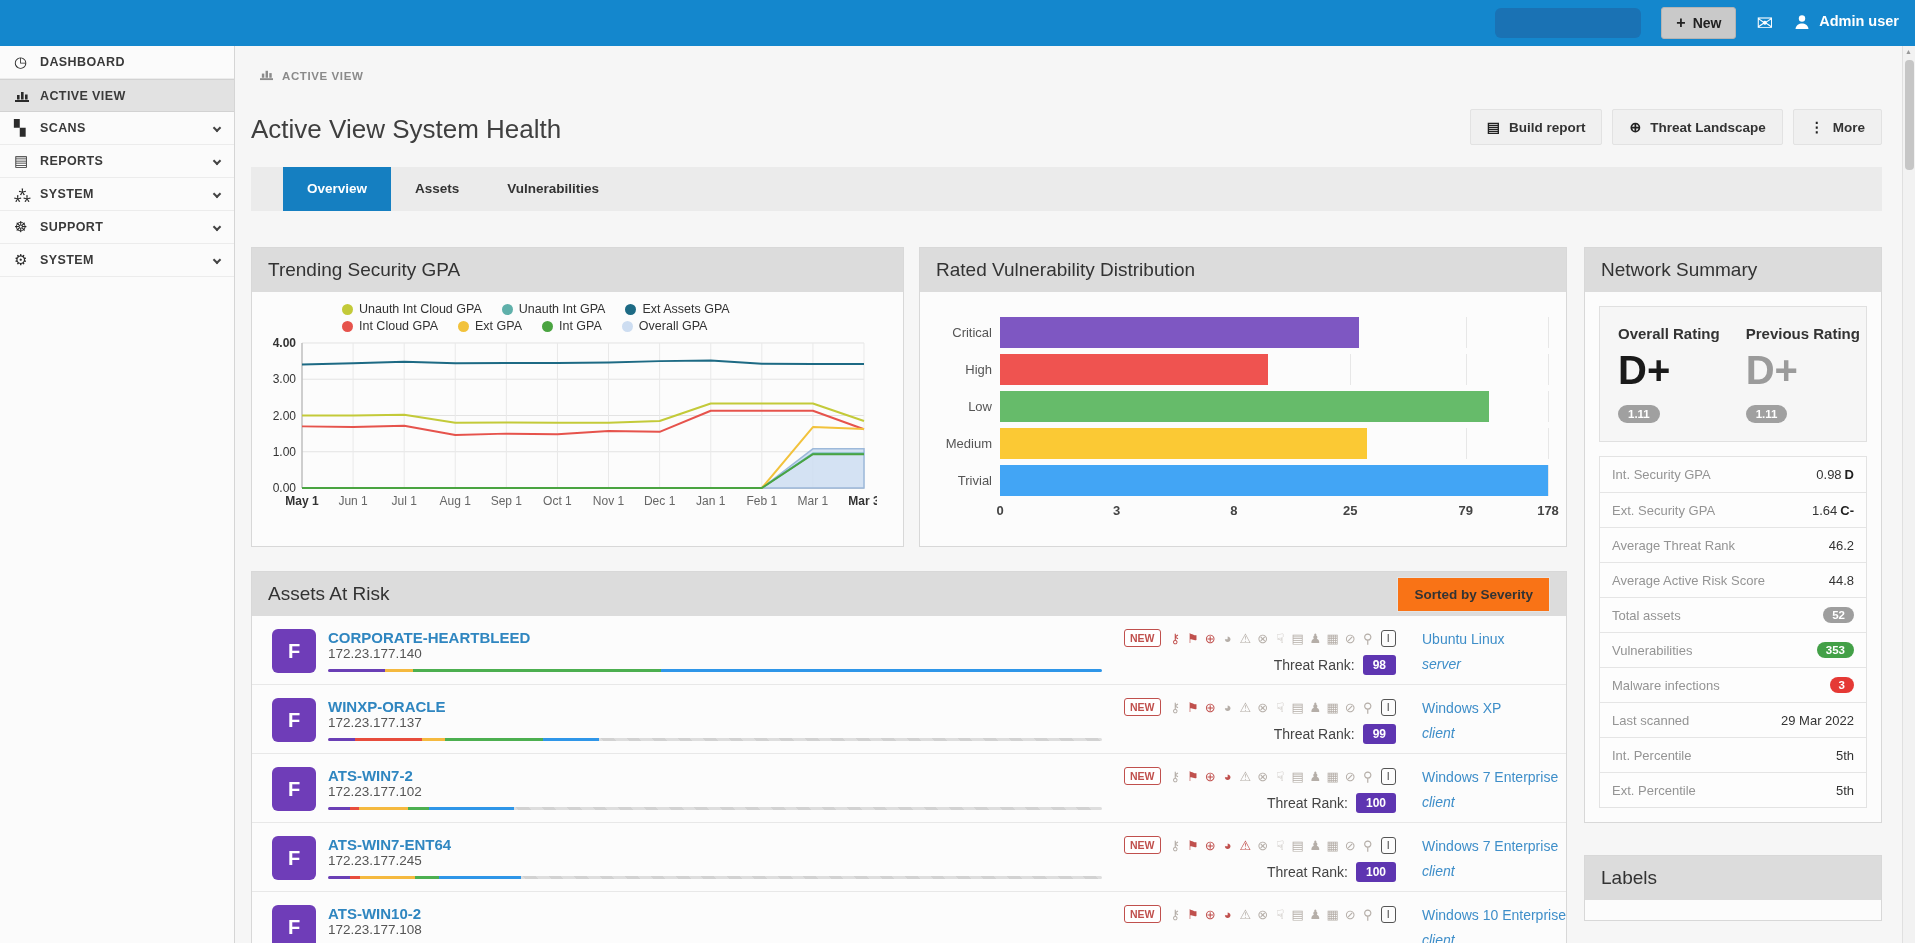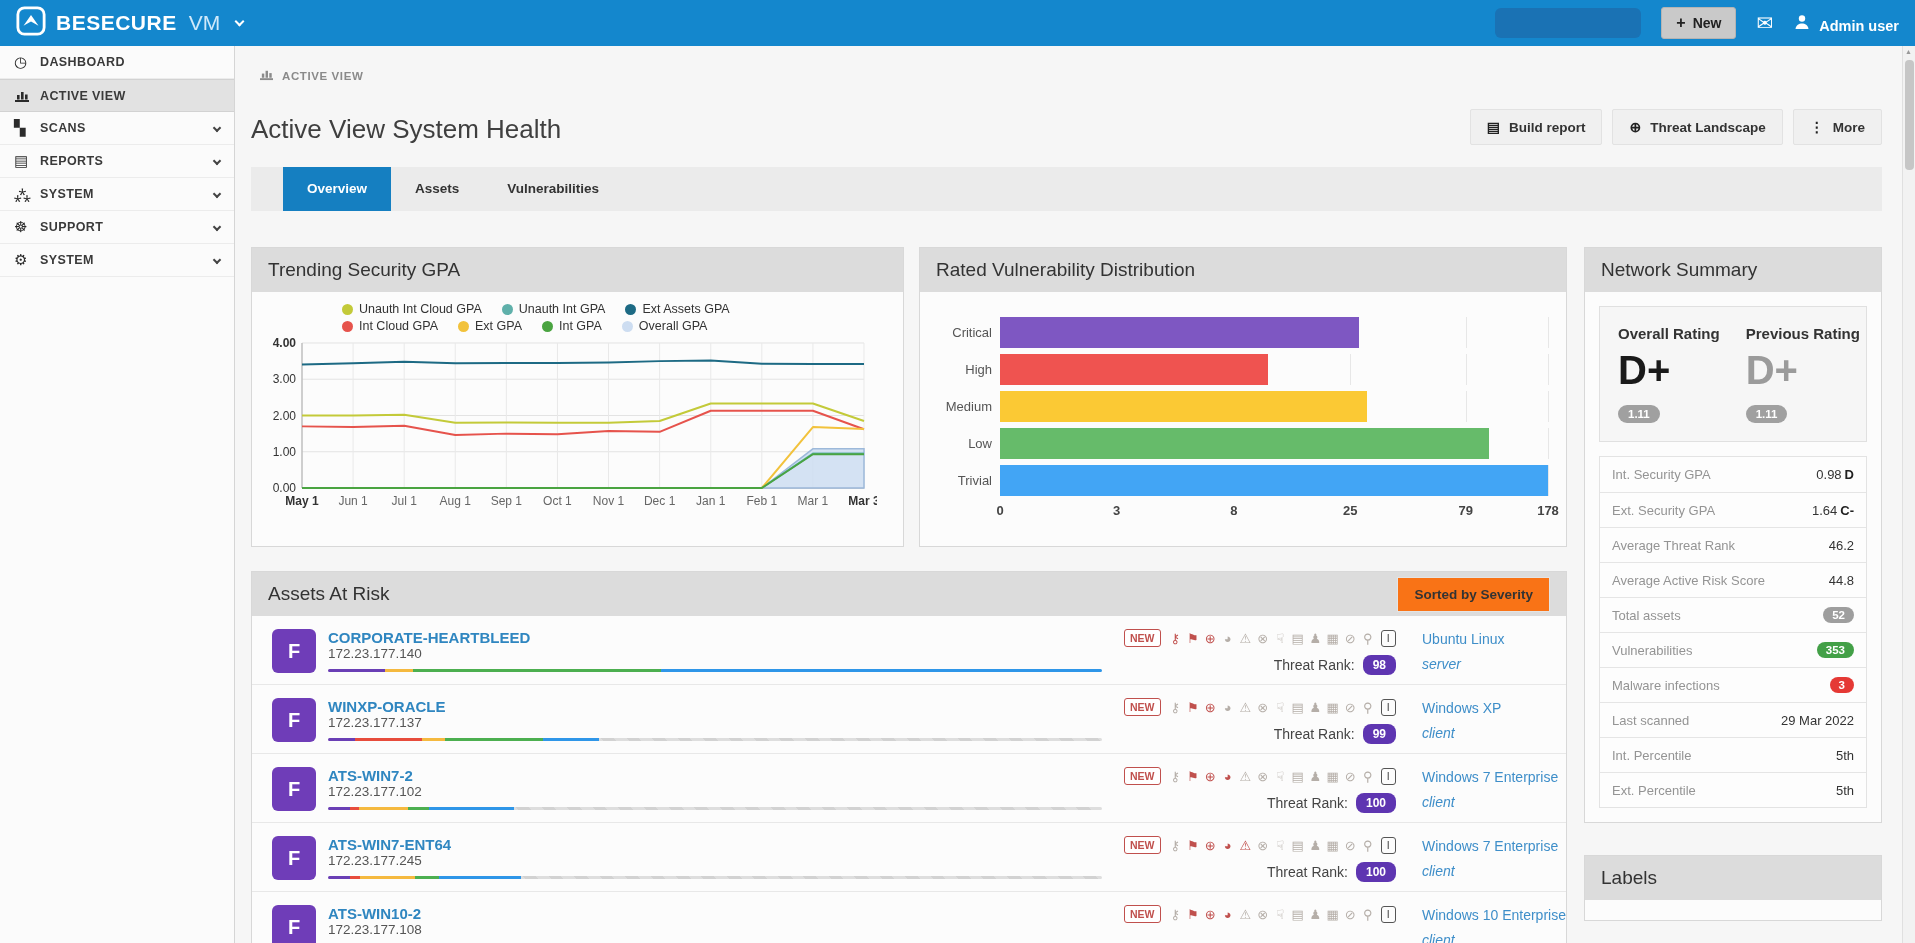--- a/index.html
+++ b/index.html
@@ -15,21 +15,21 @@
   .brand-suffix { font-size:21px; font-weight:300; color:#cfe9fa; margin-left:2px; }
   .chev { display:inline-block; width:7px; height:7px; border-right:2px solid #fff;
     border-bottom:2px solid #fff; transform:rotate(45deg); margin:-4px 0 0 6px; }
   .topbar-right { margin-left:auto; display:flex; align-items:center; gap:20px; }
   .topbar-blob { width:146px; height:30px; background:#1a72b4; border-radius:6px; }
   .new-btn { height:32px; background:#c9c9c9; border:1px solid #b4b4b4; border-radius:3px;
     color:#222; font-size:14px; font-weight:bold; display:flex; align-items:center;
     gap:7px; padding:0 14px; cursor:pointer; }
   .new-plus { font-size:16px; font-weight:bold; }
   .mail-icon { font-size:20px; color:#fff; cursor:pointer; }
-  .user { display:flex; align-items:flex-end; gap:8px; font-size:14.5px; font-weight:bold; cursor:pointer; }
+  .user { display:flex; align-items:flex-start; gap:8px; font-size:14.5px; font-weight:bold; cursor:pointer; }
 
   
   .sidebar { position:absolute; top:46px; left:0; bottom:0; width:235px; background:#fbfbfb;
     border-right:1px solid #d5d5d5; }
   .side-item { height:33px; display:flex; align-items:center; padding:0 14px;
     border-bottom:1px solid #ececec; cursor:pointer; color:#3a3a3a; }
   .side-icon { width:26px; font-size:15px; color:#2b2b2b; display:flex; align-items:center; }
   .side-label { font-size:12.5px; font-weight:600; letter-spacing:.4px; }
   .side-item.active { background:#e2e2e2; border-top:1px solid #d2d2d2; border-bottom:1px solid #d2d2d2; }
   .side-item.active .side-label { font-weight:bold; }
@@ -99,21 +99,21 @@
   .irow1 { display:flex; align-items:center; gap:4px; }
   .new-badge { border:1px solid #c0504d; color:#c0504d; font-size:10.5px; font-weight:bold;
     padding:2px 5px; border-radius:3px; margin-right:4px; background:#fff; }
   .st-ic { font-size:13px; color:#b5aea8; width:15px; text-align:center; }
   .st-ic.red { color:#c0504d; }
   .ibox { width:17px; height:17px; border:1.5px solid #555; border-radius:3px; font-size:10.5px;
     color:#444; display:flex; align-items:center; justify-content:center; margin-left:2px; cursor:pointer; }
   .irow2 { display:flex; align-items:center; justify-content:flex-end; gap:8px;
     font-size:14px; color:#444; }
   .trank { background:#5e35b1; color:#fff; font-size:12px; font-weight:bold;
-    padding:3px 10px; border-radius:8px; }
+    padding:3px 10px; border-radius:3px; }
   .aos { margin-left:26px; display:flex; flex-direction:column; gap:9px; padding-top:2px; }
   .os-link { font-size:14px; color:#3e8ec9; text-decoration:none; cursor:pointer; }
   .os-type { font-style:italic; }
 
   
   .rating-box { margin:14px; border:1px solid #e0e0e0; background:#f6f6f6; padding:18px 0 18px 18px;
     display:flex; gap:26px; }
   .rt-label { font-size:15px; font-weight:bold; color:#333; }
   .rt-grade { font-size:40px; font-weight:bold; color:#1a1a1a; margin-top:6px; }
   .rt-grade.prev { color:#9b9b9b; }
@@ -135,31 +135,20 @@
   .scroll-up { position:absolute; top:2px; left:2px; font-size:7px; color:#999; cursor:pointer; }
   .scroll-thumb { position:absolute; top:14px; left:2px; width:9px; height:110px;
     background:#c6c6c6; border-radius:4px; cursor:pointer; }
 </style>
 </head>
 <body>
 
 <div class="page">
 
   <div class="topbar">
-    <div class="brand">
-      <span>
-        <svg width="30" height="30" viewBox="0 0 32 32">
-            <rect x="2" y="2" width="28" height="28" rx="7" fill="none" stroke="#fff" stroke-width="3"></rect>
-            <path d="M8 21 L16 9.5 L24 21 L16 16.5 Z" fill="#fff"></path>
-          </svg>
-      </span>
-      <span class="brand-name">BESECURE</span>
-      <span class="brand-suffix">VM</span>
-      <span class="chev"></span>
-    </div>
     <div class="topbar-right">
       <div class="topbar-blob"></div>
       <button class="new-btn">
         <span class="new-plus">+</span>
         <span>New</span>
       </button>
       <span class="mail-icon">✉</span>
       <div class="user">
         <span>
           <svg width="18" height="18" viewBox="0 0 18 18" fill="#fff">
@@ -356,41 +345,41 @@
                     <div class="vgrid" style="left: 0%;"></div>
                     <div class="vgrid" style="left: 21.3%;"></div>
                     <div class="vgrid" style="left: 42.7%;"></div>
                     <div class="vgrid" style="left: 63.9%;"></div>
                     <div class="vgrid" style="left: 85%;"></div>
                     <div class="vgrid" style="left: 100%;"></div>
                     <div class="vbar" style="width: 48.9353%; background: rgb(239, 83, 80);"></div>
                   </div>
                 </div>
                 <div class="vrow">
+                  <div class="vlabel">Low</div>
+                  <div class="vtrack">
+                    <div class="vgrid" style="left: 0%;"></div>
+                    <div class="vgrid" style="left: 21.3%;"></div>
+                    <div class="vgrid" style="left: 42.7%;"></div>
+                    <div class="vgrid" style="left: 63.9%;"></div>
+                    <div class="vgrid" style="left: 85%;"></div>
+                    <div class="vgrid" style="left: 100%;"></div>
+                    <div class="vbar" style="width: 89.2424%; background: rgb(102, 187, 106);"></div>
+                  </div>
+                </div>
+                <div class="vrow">
                   <div class="vlabel">Medium</div>
                   <div class="vtrack">
                     <div class="vgrid" style="left: 0%;"></div>
                     <div class="vgrid" style="left: 21.3%;"></div>
                     <div class="vgrid" style="left: 42.7%;"></div>
                     <div class="vgrid" style="left: 63.9%;"></div>
                     <div class="vgrid" style="left: 85%;"></div>
                     <div class="vgrid" style="left: 100%;"></div>
                     <div class="vbar" style="width: 67.0259%; background: rgb(251, 201, 52);"></div>
-                  </div>
-                </div>
-                <div class="vrow">
-                  <div class="vlabel">Low</div>
-                  <div class="vtrack">
-                    <div class="vgrid" style="left: 0%;"></div>
-                    <div class="vgrid" style="left: 21.3%;"></div>
-                    <div class="vgrid" style="left: 42.7%;"></div>
-                    <div class="vgrid" style="left: 63.9%;"></div>
-                    <div class="vgrid" style="left: 85%;"></div>
-                    <div class="vgrid" style="left: 100%;"></div>
-                    <div class="vbar" style="width: 89.2424%; background: rgb(102, 187, 106);"></div>
                   </div>
                 </div>
                 <div class="vrow">
                   <div class="vlabel">Trivial</div>
                   <div class="vtrack">
                     <div class="vgrid" style="left: 0%;"></div>
                     <div class="vgrid" style="left: 21.3%;"></div>
                     <div class="vgrid" style="left: 42.7%;"></div>
                     <div class="vgrid" style="left: 63.9%;"></div>
                     <div class="vgrid" style="left: 85%;"></div>

